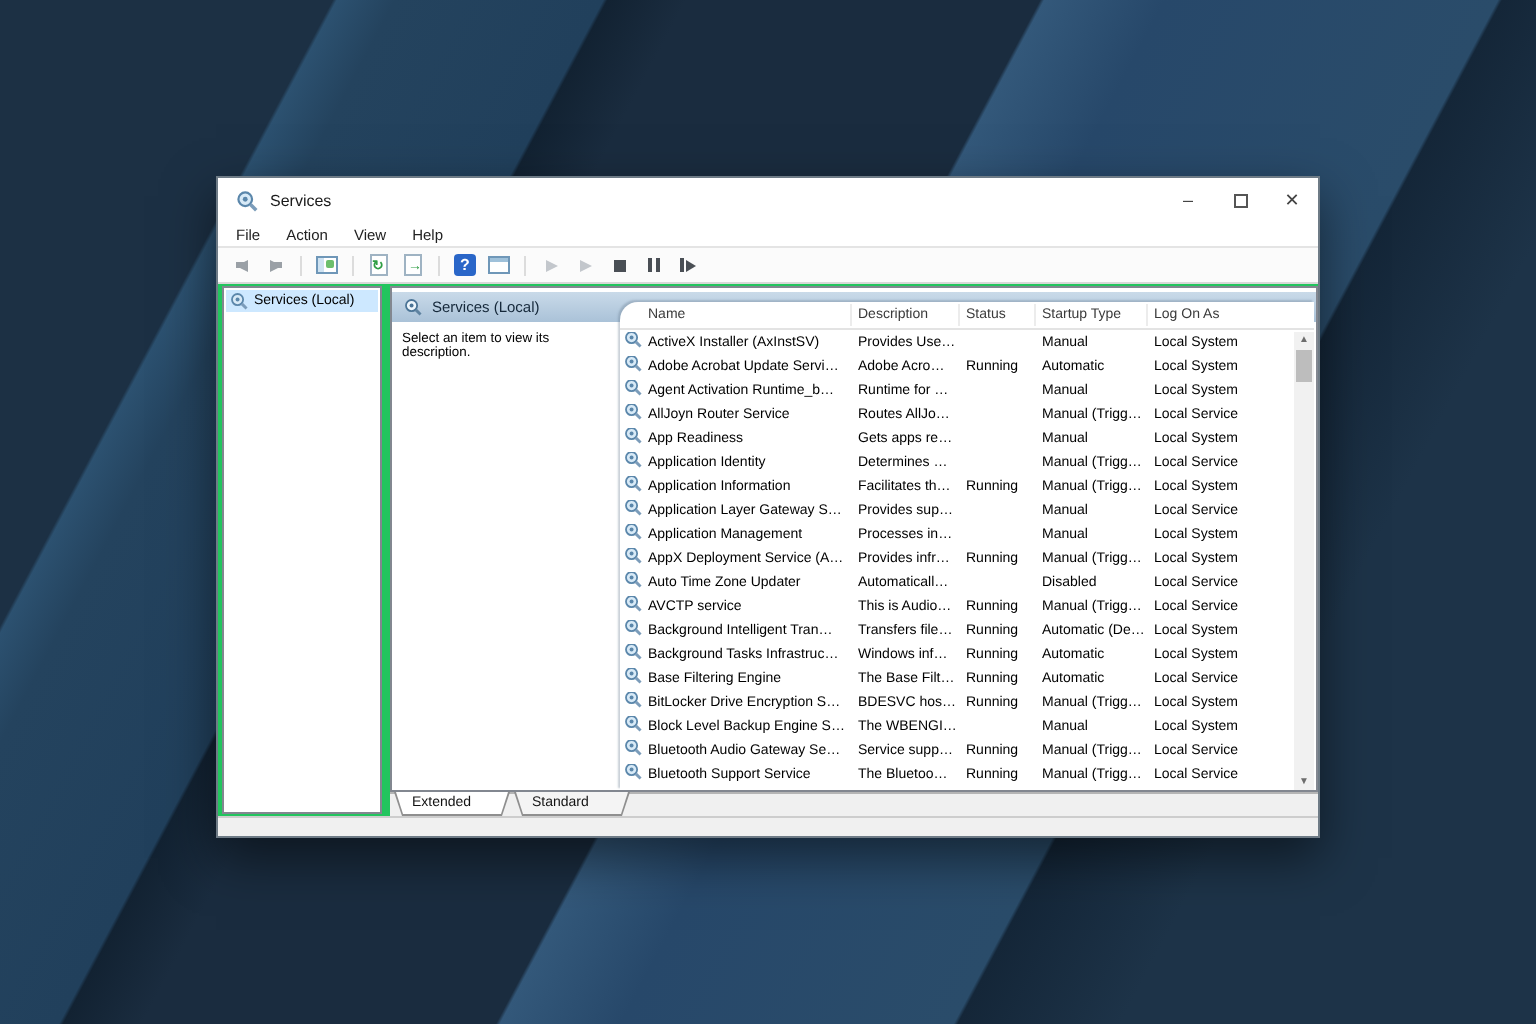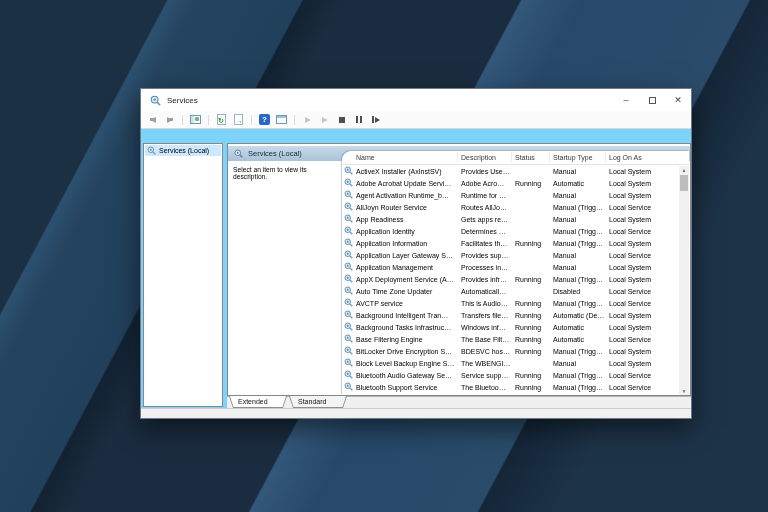--- a/index.html
+++ b/index.html
@@ -11,23 +11,22 @@
         #1c3044 0%, #1c3044 16%,
         #2c5170 16.2%, #24435e 19%, #21405c 29%,
         #122232 29.2%, #1a2c3f 33%, #1a2c3f 50%,
         #33587a 50.2%, #27486a 56%, #2a4c6a 72%,
         #142638 72.2%, #1d3348 80%, #1d3348 100%);
   }
 
   
   .window{
     position:absolute; left:108px; top:88px; width:552px; height:331px;
-    background:#7dd3fc; border:1px solid #6e7b86;
+    background:#22c55e; border:1px solid #6e7b86;
     box-shadow:0 10px 24px rgba(0,0,0,.5);
-    margin-left:32px;
   }
   .titlebar{ height:22px; background:#fff; display:flex; align-items:center; padding-left:9px; }
   .titlebar .app-ico{ width:11px; height:11px; margin-right:6px; }
   .titlebar .t{ font-size:8px; color:#1a1a1a; flex:1; }
   .winctl{ display:flex; height:22px; }
   .winctl .btn{ width:26px; height:22px; display:flex; align-items:center; justify-content:center;
     font-size:9px; color:#444; cursor:default; }
   .maxbox{ width:7px; height:7px; border:1px solid #555; }
 
   .menubar{ height:13px; background:#fff; border-bottom:1px solid #e4e4e4;
@@ -128,20 +127,26 @@
     <span class="t">Services</span>
     <div class="winctl">
       <div class="btn">–</div>
       <div class="btn">
           <span class="maxbox"></span>
         </div>
       <div class="btn">✕</div>
     </div>
   </div>
 
+  <div class="menubar">
+    <span>File</span>
+    <span>Action</span>
+    <span>View</span>
+    <span>Help</span>
+  </div>
 
   <div class="toolbar">
     <div class="tb">
         <span class="arrow-l"></span>
       </div>
     <div class="tb">
         <span class="arrow-r"></span>
       </div>
     <span class="tsep"></span>
     <div class="tb">

